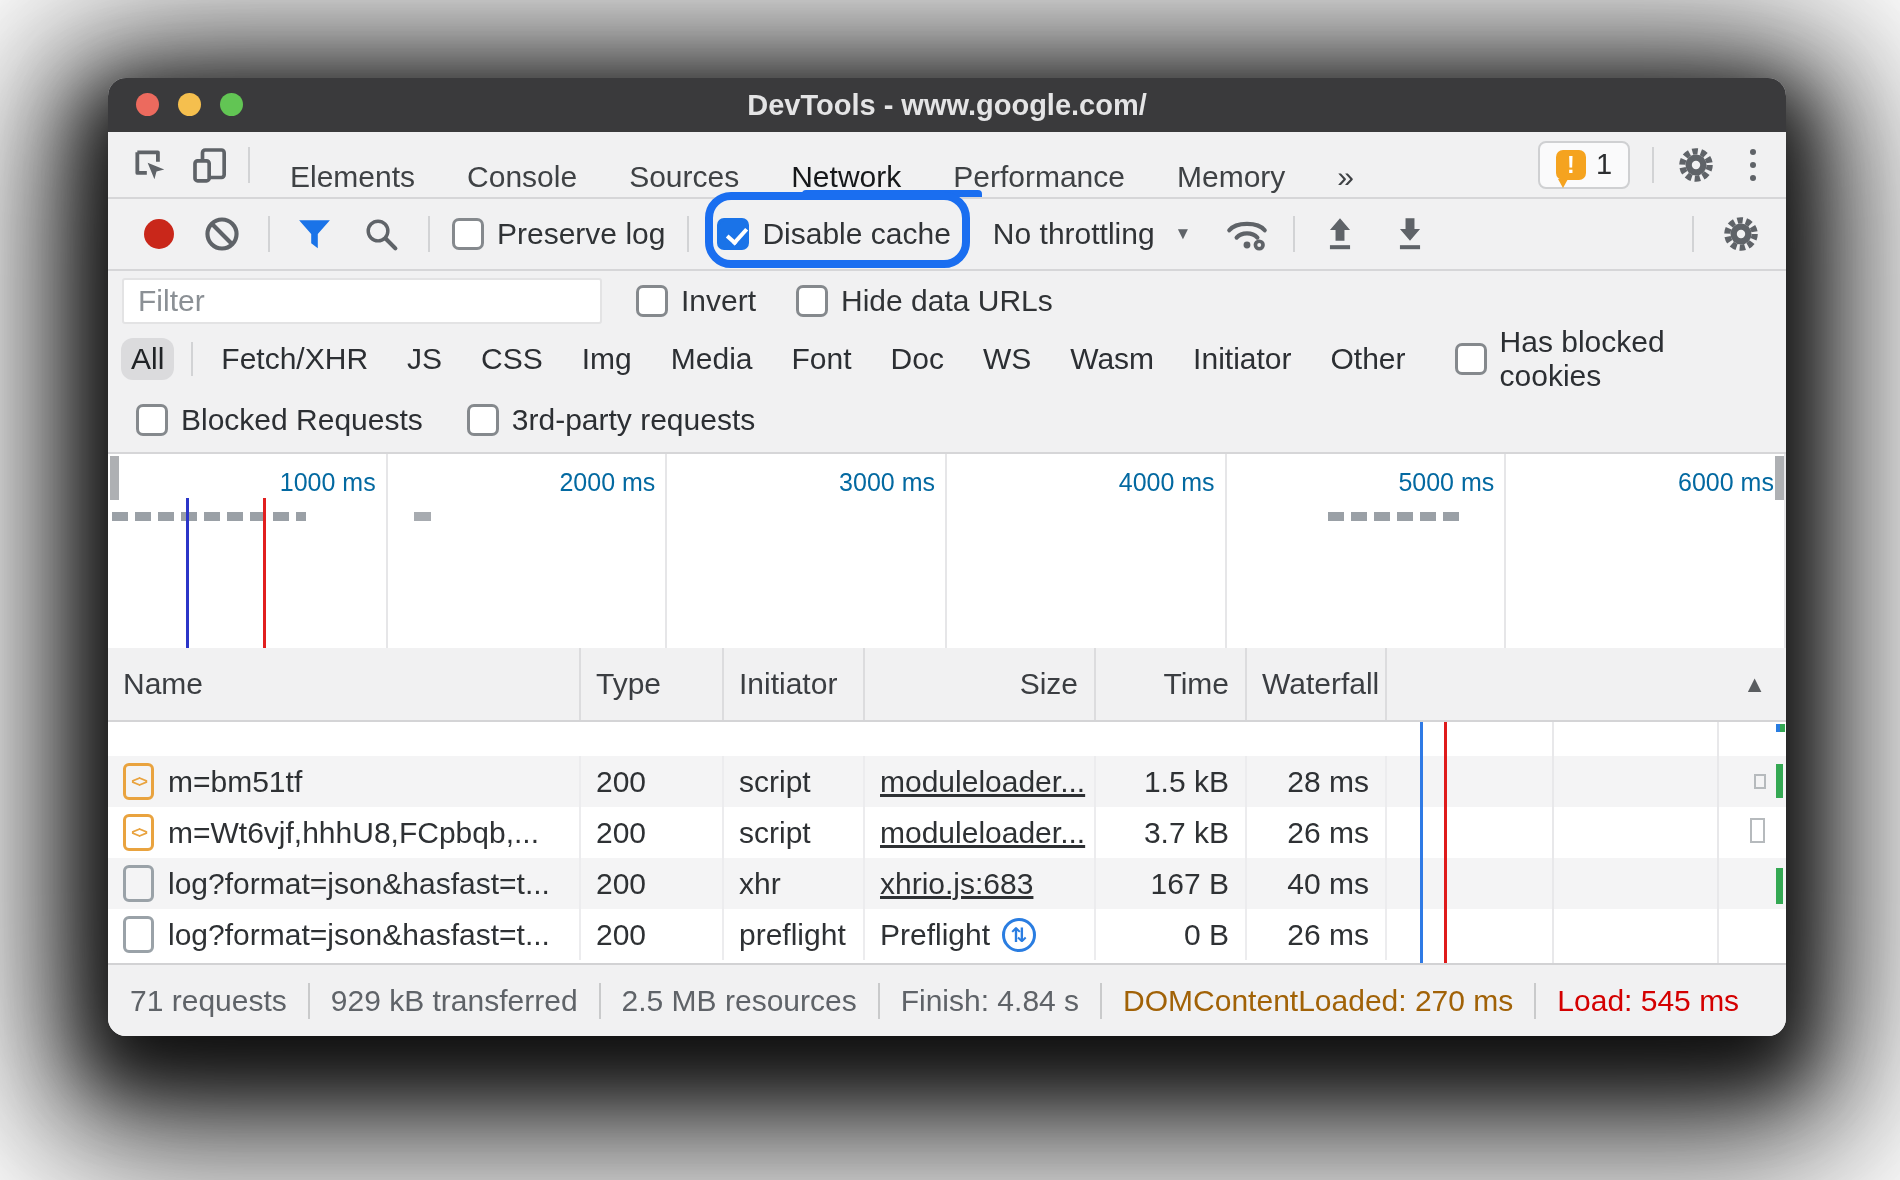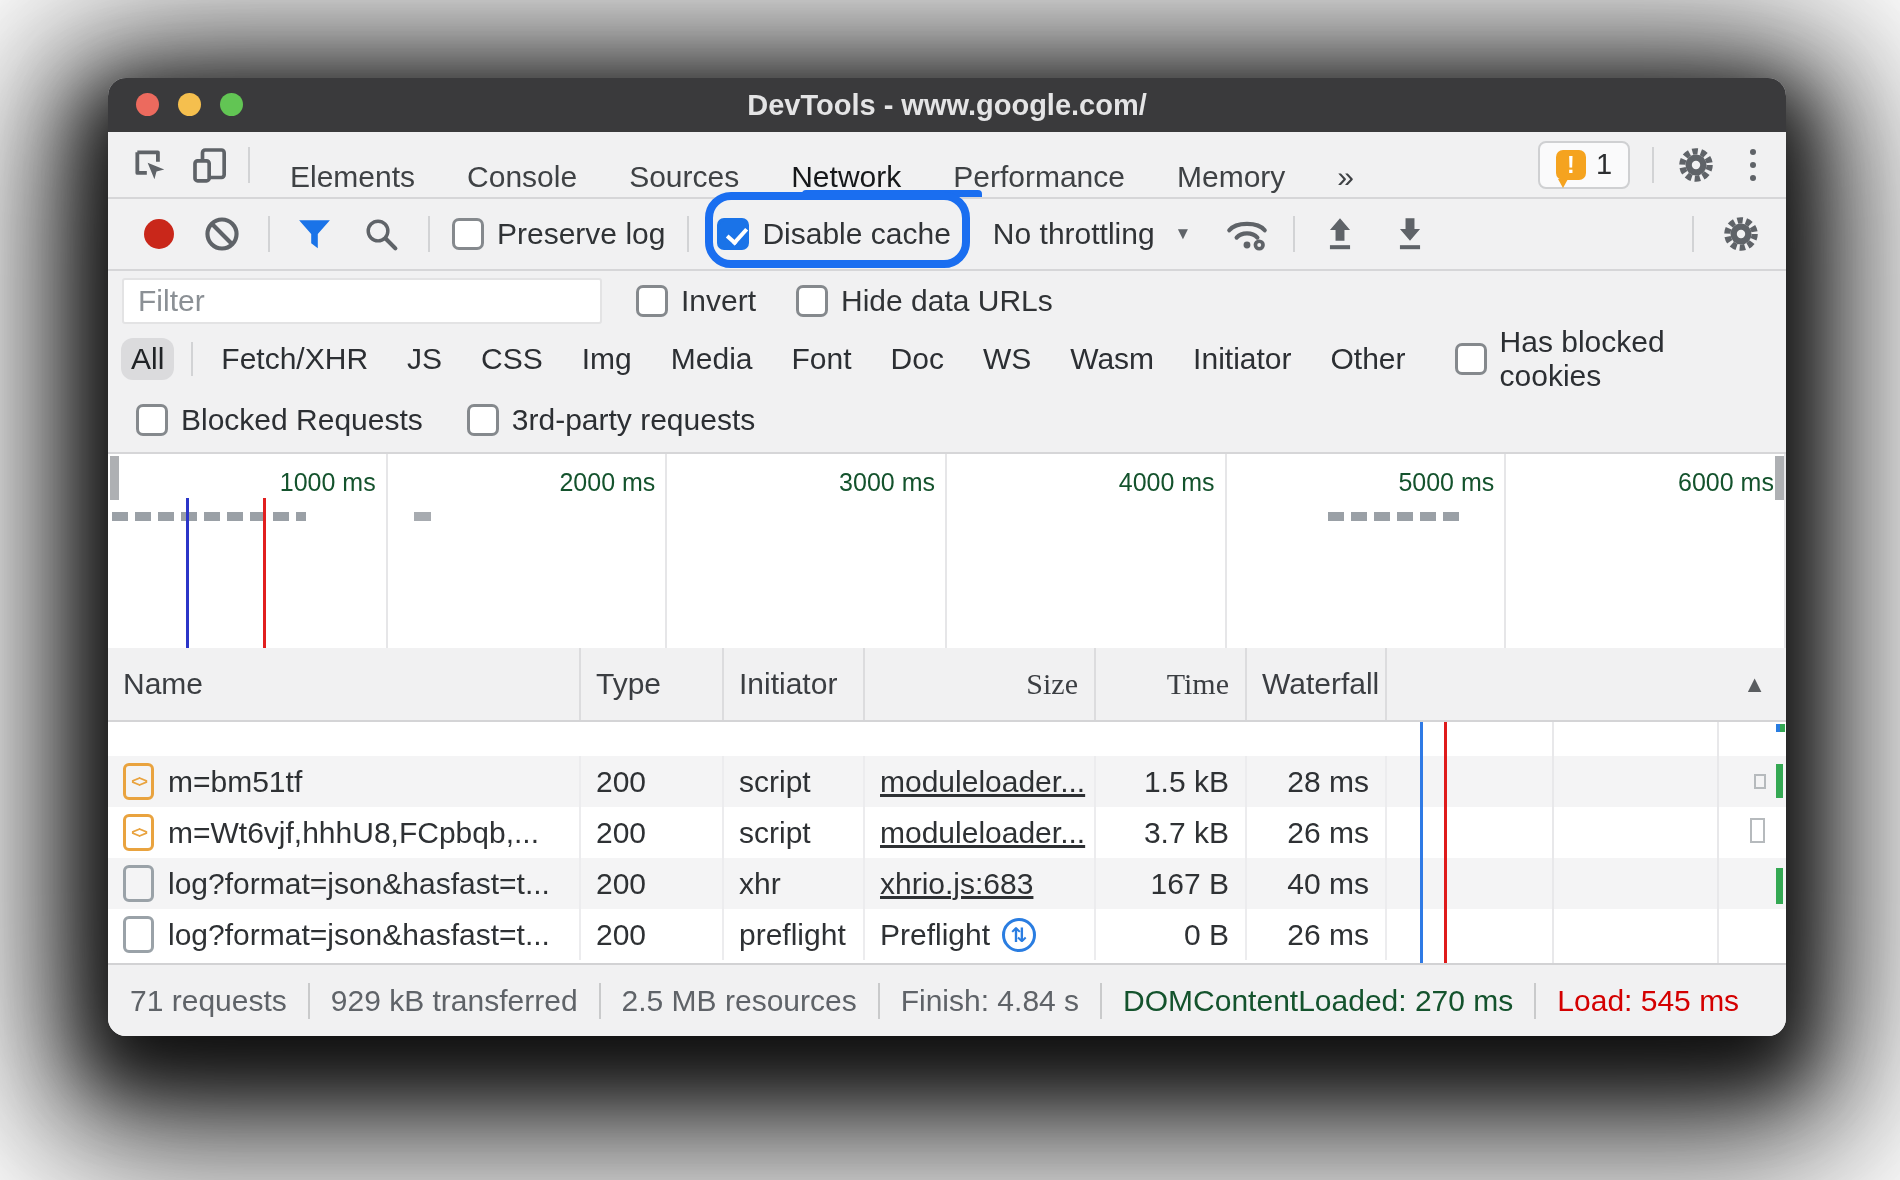--- a/index.html
+++ b/index.html
@@ -69,35 +69,35 @@
   .chip.selected { background:#dbdbdd; color:#202326; }
   .chipsep { width:2px; height:34px; background:#d2d3d5; margin:0 18px 0 8px; flex:none; }
   .chip + .chip { margin-left:10px; }
 
   
   .checksrow { height:66px; background:#f1f1f2; border-bottom:2px solid #d6d6d8; flex:none;
     display:flex; align-items:center; padding:0 28px; font-size:30px; color:#2c2f33; }
 
   
   .overview { height:194px; background:#ffffff; position:relative; flex:none; display:flex; }
-  .ov-col { width:279.66px; border-right:2px solid #e6e6e8; font-size:25px; color:#14532d;
+  .ov-col { width:279.66px; border-right:2px solid #e6e6e8; font-size:25px; color:#0369a1;
     text-align:right; padding:14px 10px 0 8px; flex:none; }
   .ov-col:last-child { border-right:none; }
   .ov-handle { position:absolute; top:2px; width:9px; height:44px; background:#aeb0b3; }
   .dashes { position:absolute; height:9px; top:58px;
     background:repeating-linear-gradient(90deg,#9aa0a6 0 16px, rgba(0,0,0,0) 16px 23px); }
   .dash-solid { position:absolute; height:9px; top:58px; background:#a7abb0; }
   .ov-line { position:absolute; top:44px; bottom:0; width:3px; }
 
   
   .thead { height:74px; background:#f1f1f2; border-bottom:2px solid #d4d4d6; flex:none;
     display:grid; grid-template-columns:473px 143px 141px 231px 151px 140px 1fr;
     font-size:30px; color:#3b3e42; position:relative; }
   .th { display:flex; align-items:center; padding-left:15px; border-right:2px solid #dcdcde; overflow:hidden; }
-  .th.num { justify-content:flex-end; padding-right:16px;font-family:Liberation Serif, serif; }
+  .th.num { justify-content:flex-end; padding-right:16px; }
   .th:last-child { border-right:none; }
   .sortarrow { position:absolute; right:20px; top:50%; transform:translateY(-50%);
     font-size:23px; color:#5a5d60; }
 
   .tbody { height:241px; background:#ffffff; position:relative; flex:none; }
   .trow { position:absolute; left:0; right:0; height:51px;
     display:grid; grid-template-columns:473px 143px 141px 231px 151px 140px 1fr;
     font-size:30px; color:#2e3134; }
   .trow.striped { background:#f4f4f5; }
   .td { display:flex; align-items:center; padding-left:15px; border-right:2px solid #ececee; overflow:hidden; white-space:nowrap; }
@@ -115,21 +115,21 @@
   .wf-grid { position:absolute; top:0; bottom:0; width:2px; background:#e8e8ea; }
   .wf-green { position:absolute; width:7px; background:#34a853; }
   .wf-bracket { position:absolute; border:2px solid #b6babd; background:transparent; }
   .wf-cornermark { position:absolute; width:9px; height:8px; top:2px; right:1px;
     background:linear-gradient(90deg,#2a7de1 0 4px,#34a853 4px 9px); }
 
   
   .statusbar { height:73px; background:#f1f1f2; border-top:2px solid #d2d2d4; flex:none;
     display:flex; align-items:center; padding:0 22px; gap:21px; font-size:30px; color:#5f6368; }
   .ssep { width:2px; height:36px; background:#c9cacb; flex:none; }
-  .s-dcl { color:#14532d; }
+  .s-dcl { color:#a16207; }
   .s-load { color:#d40000; }
 
   
   .annotation { position:absolute; left:705px; top:192px; width:265px; height:76px;
     border:8px solid #1a6ef0; border-radius:26px; z-index:50; pointer-events:none; }
 
   svg { display:block; }
 </style>
 </head>
 <body>

